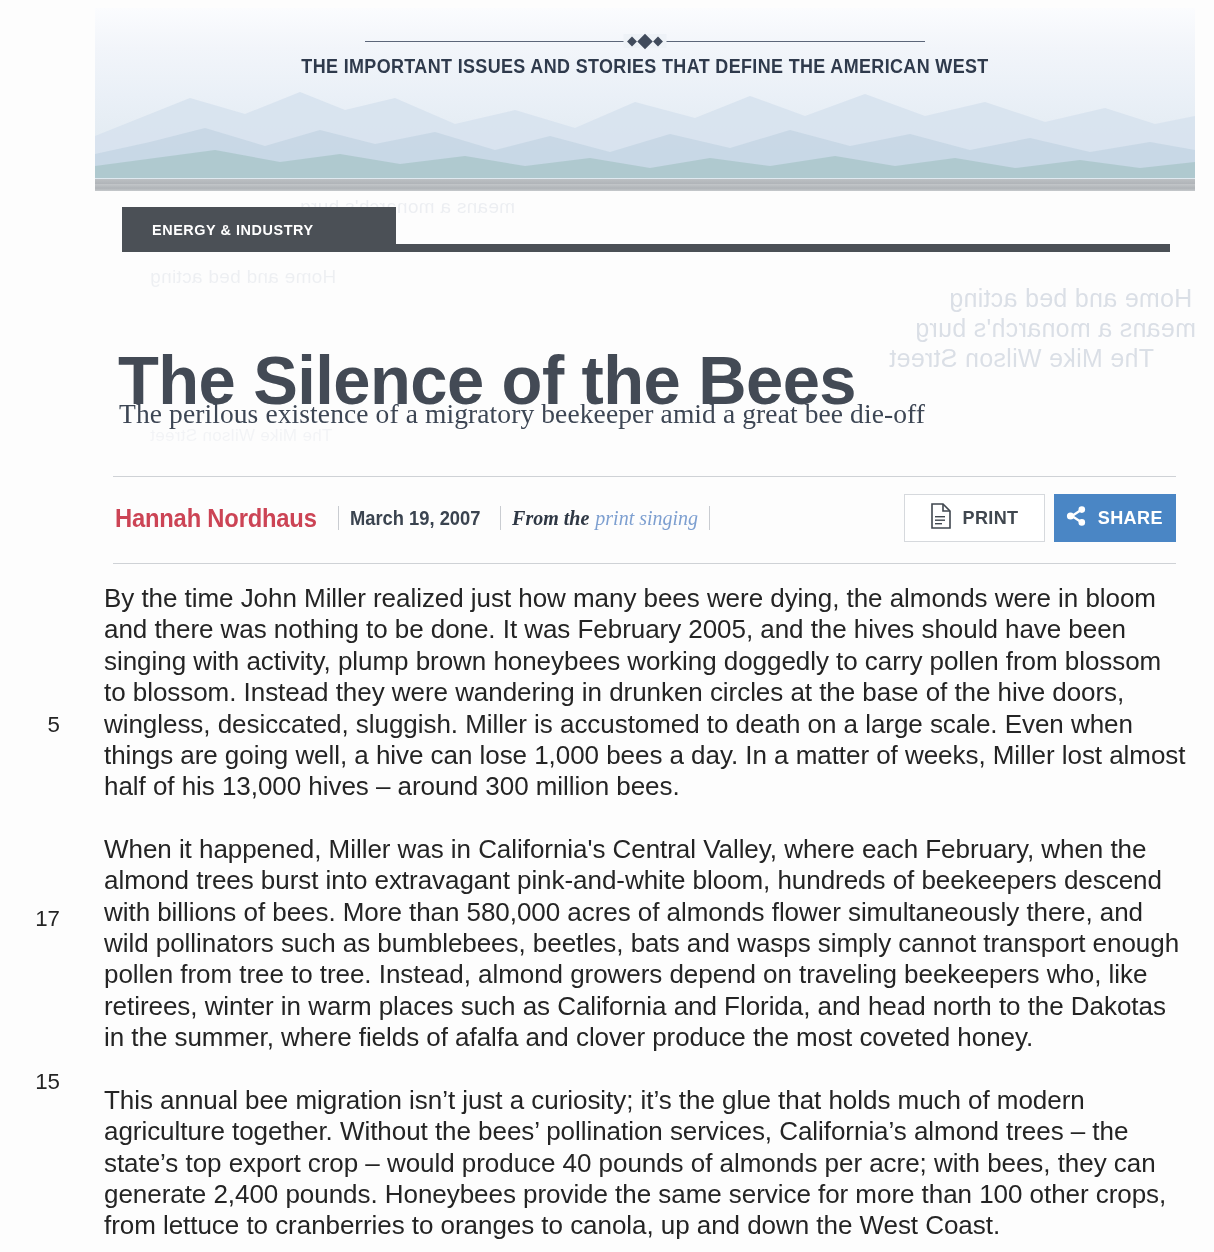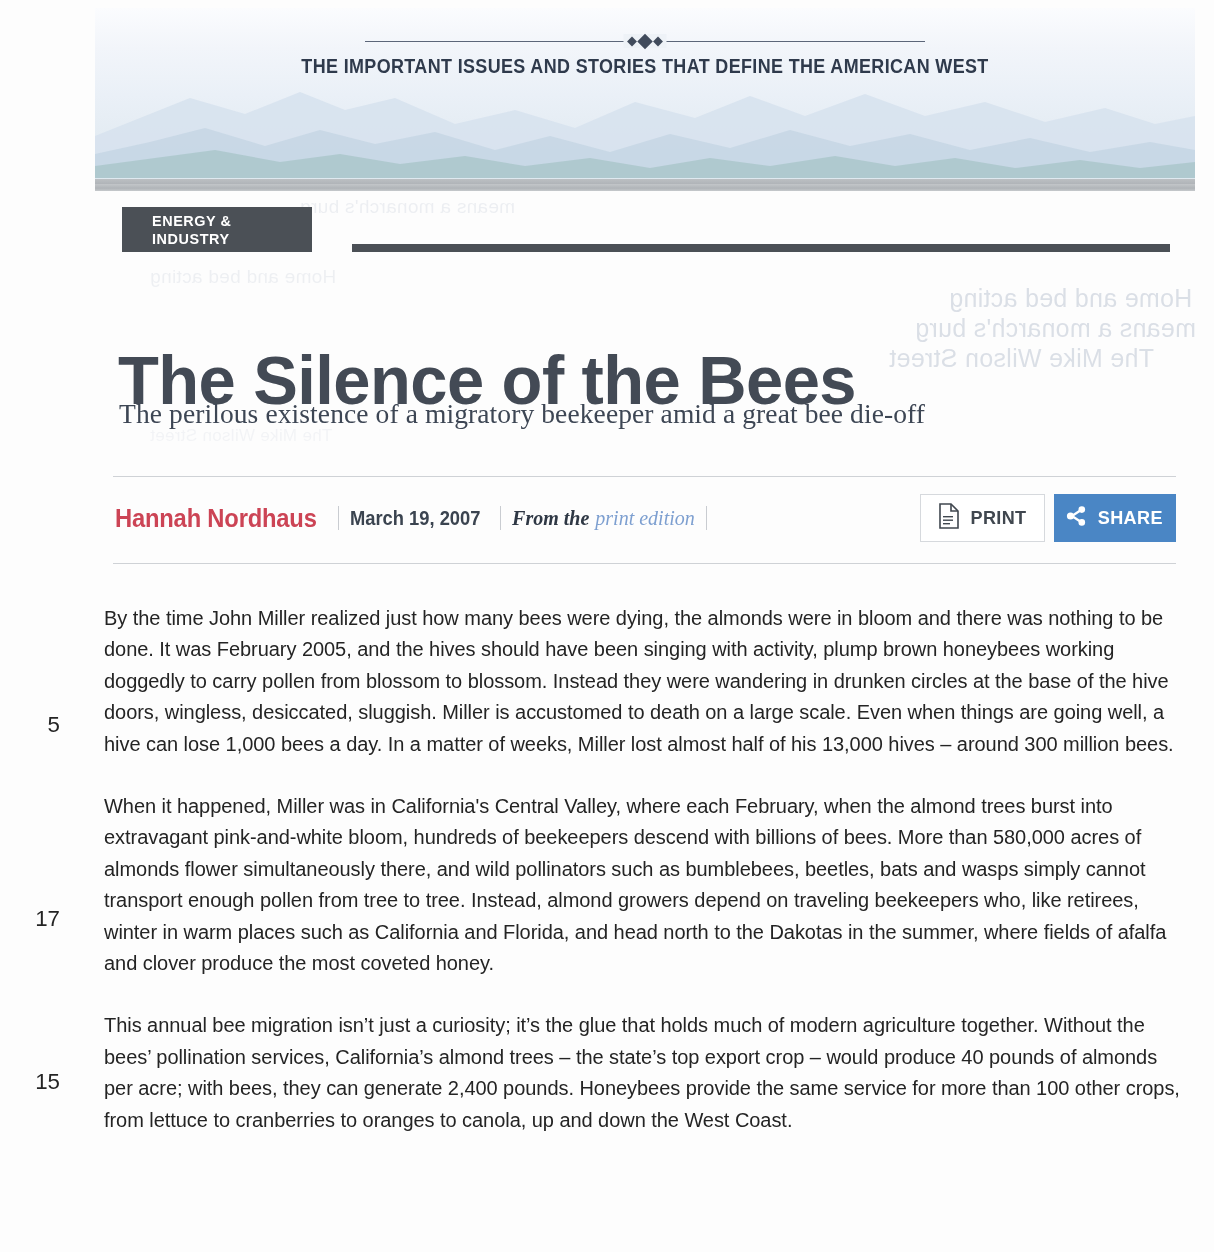--- a/index.html
+++ b/index.html
@@ -144,21 +144,21 @@
     width: 1100px;
     height: 7px;
     background: linear-gradient(to bottom, #c3c6c9, #b0b4b8 60%, #c6c9cc);
   }
 
   
   .cat-tab {
     position: absolute;
     left: 122px;
     top: 207px;
-    width: 190px;
+    width: 274px;
     height: 45px;
     background: #4b5056;
     display: flex;
     align-items: center;
     padding-left: 30px;
     box-sizing: border-box;
   }
   .cat-tab span {
     color: #ffffff;
     font-family: "Liberation Sans Narrow", "Liberation Sans", sans-serif;
@@ -281,21 +281,21 @@
   .btn {
     display: flex;
     align-items: center;
     justify-content: center;
     gap: 9px;
     height: 48px;
     box-sizing: border-box;
     cursor: pointer;
   }
   .btn-print {
-    width: 125px;
+    width: 141px;
     background: #ffffff;
     border: 1px solid #d6d9dd;
   }
   .btn-print .lbl {
     font-family: "Liberation Sans Narrow", "Liberation Sans", sans-serif;
     font-size: 19px;
     font-weight: bold;
     color: #40474f;
     letter-spacing: 0.4px;
     transform: scaleX(0.95);
@@ -314,25 +314,24 @@
     transform: scaleX(0.95);
   }
   .ico { display: block; }
 
   
   .article {
     position: absolute;
     left: 104px;
     top: 583px;
     width: 1082px;
-    font-size: 20px;
+    font-size: 26px;
     line-height: 31.4px;
     color: #242424;
     letter-spacing: -0.05px;
-    margin-top: 20px;
   }
   .para { margin: 0 0 31px 0; }
   .para.last { margin-bottom: 0; }
 
   
   .linenums { position: absolute; left: 0; top: 583px; width: 90px; }
   .lnum {
     position: absolute;
     width: 60px;
     text-align: right;
@@ -395,21 +394,21 @@
 <div class="deck">The perilous existence of a migratory beekeeper amid a great bee die-off</div>
 
 <div class="rule-top"></div>
 
 <div class="byline">
   <span class="author">Hannah Nordhaus</span>
   <i class="sep"></i>
   <span class="pubdate">March 19, 2007</span>
   <i class="sep"></i>
   <span class="fromthe">From the</span>
-  <span class="printlink">print edition</span>
+  <span class="printlink">print singing</span>
   <i class="sep"></i>
 </div>
 
 <div class="actions">
   <div class="btn btn-print">
     <span class="ico">
       <svg width="22" height="26" viewBox="0 0 22 26" aria-hidden="true">
         <path d="M2,1 H13 L20,8 V25 H2 Z" fill="#ffffff" stroke="#40474f" stroke-width="1.6"></path>
         <path d="M13,1 V8 H20" fill="none" stroke="#40474f" stroke-width="1.6"></path>
         <rect x="5" y="13" width="10" height="1.4" fill="#40474f"></rect>

